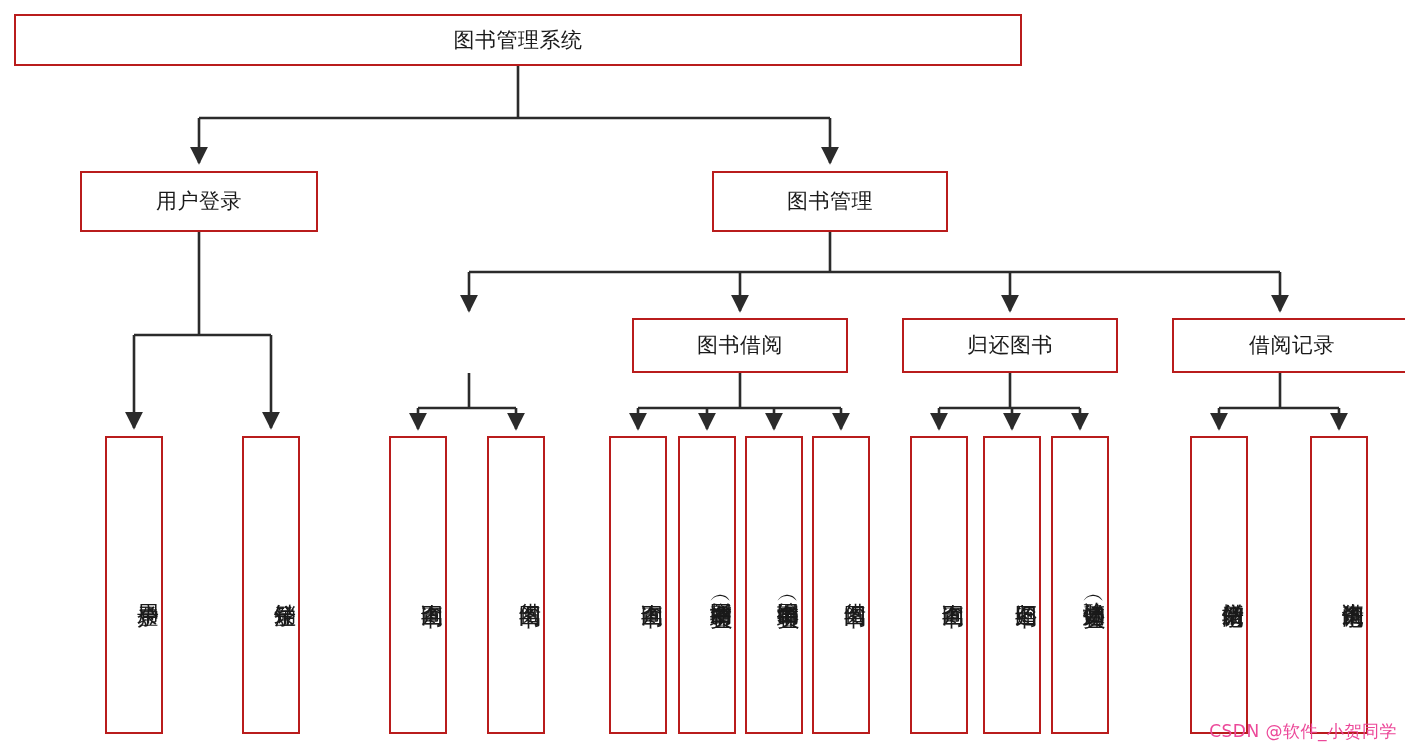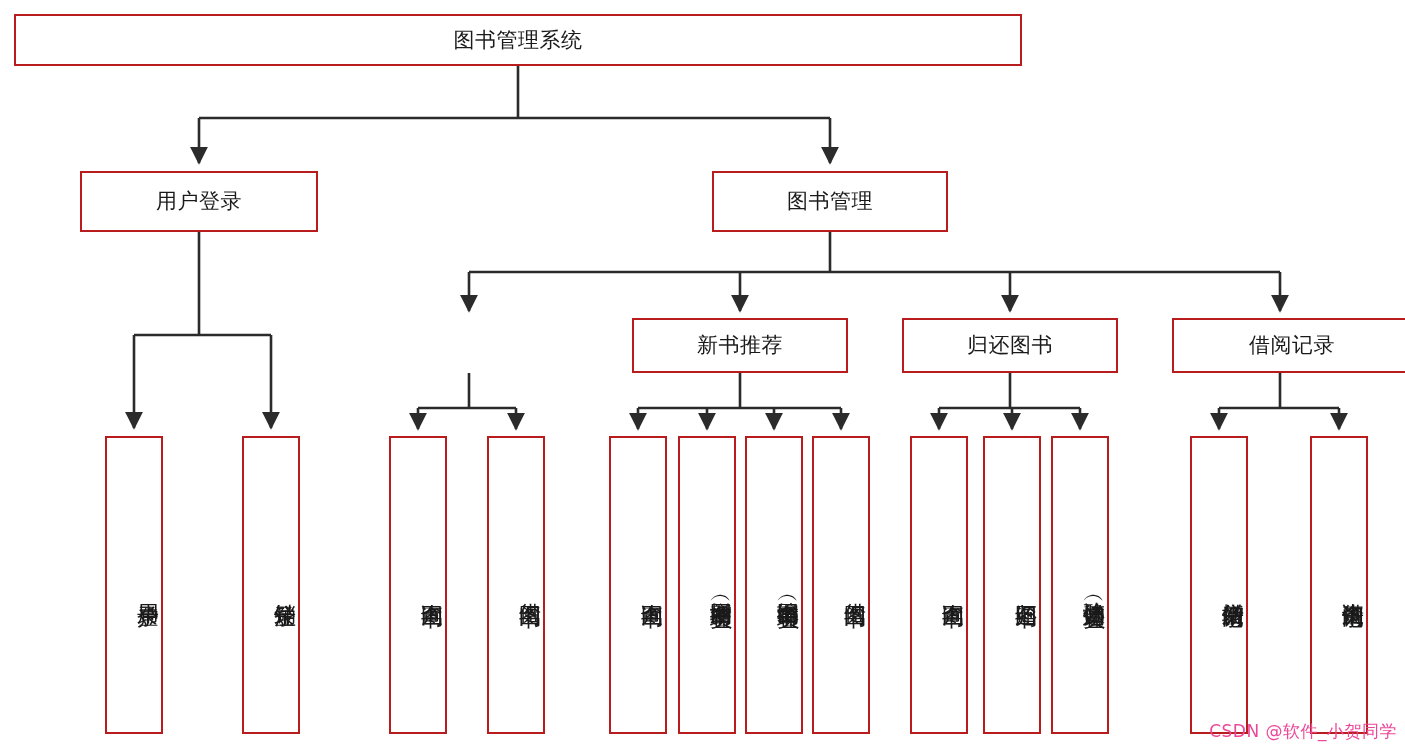--- a/index.html
+++ b/index.html
@@ -127,21 +127,21 @@
   </div>
 
   <div class="node horiz" style="left: 80px; top: 171px; width: 238px; height: 61px;">
     <span class="node-label">用户登录</span>
   </div>
   <div class="node horiz" style="left: 712px; top: 171px; width: 236px; height: 61px;">
     <span class="node-label">图书管理</span>
   </div>
 
   <div class="node horiz" style="left: 632px; top: 318px; width: 216px; height: 55px;">
-    <span class="node-label">新书推荐</span>
+    <span class="node-label">图书借阅</span>
   </div>
   <div class="node horiz" style="left: 902px; top: 318px; width: 216px; height: 55px;">
     <span class="node-label">归还图书</span>
   </div>
   <div class="node horiz" style="left: 1172px; top: 318px; width: 240px; height: 55px;">
     <span class="node-label">借阅记录</span>
   </div>
 
   <div class="node vert" style="left: 105px; top: 436px; width: 58px; height: 298px;">
     <span class="node-label">用户登录</span>

